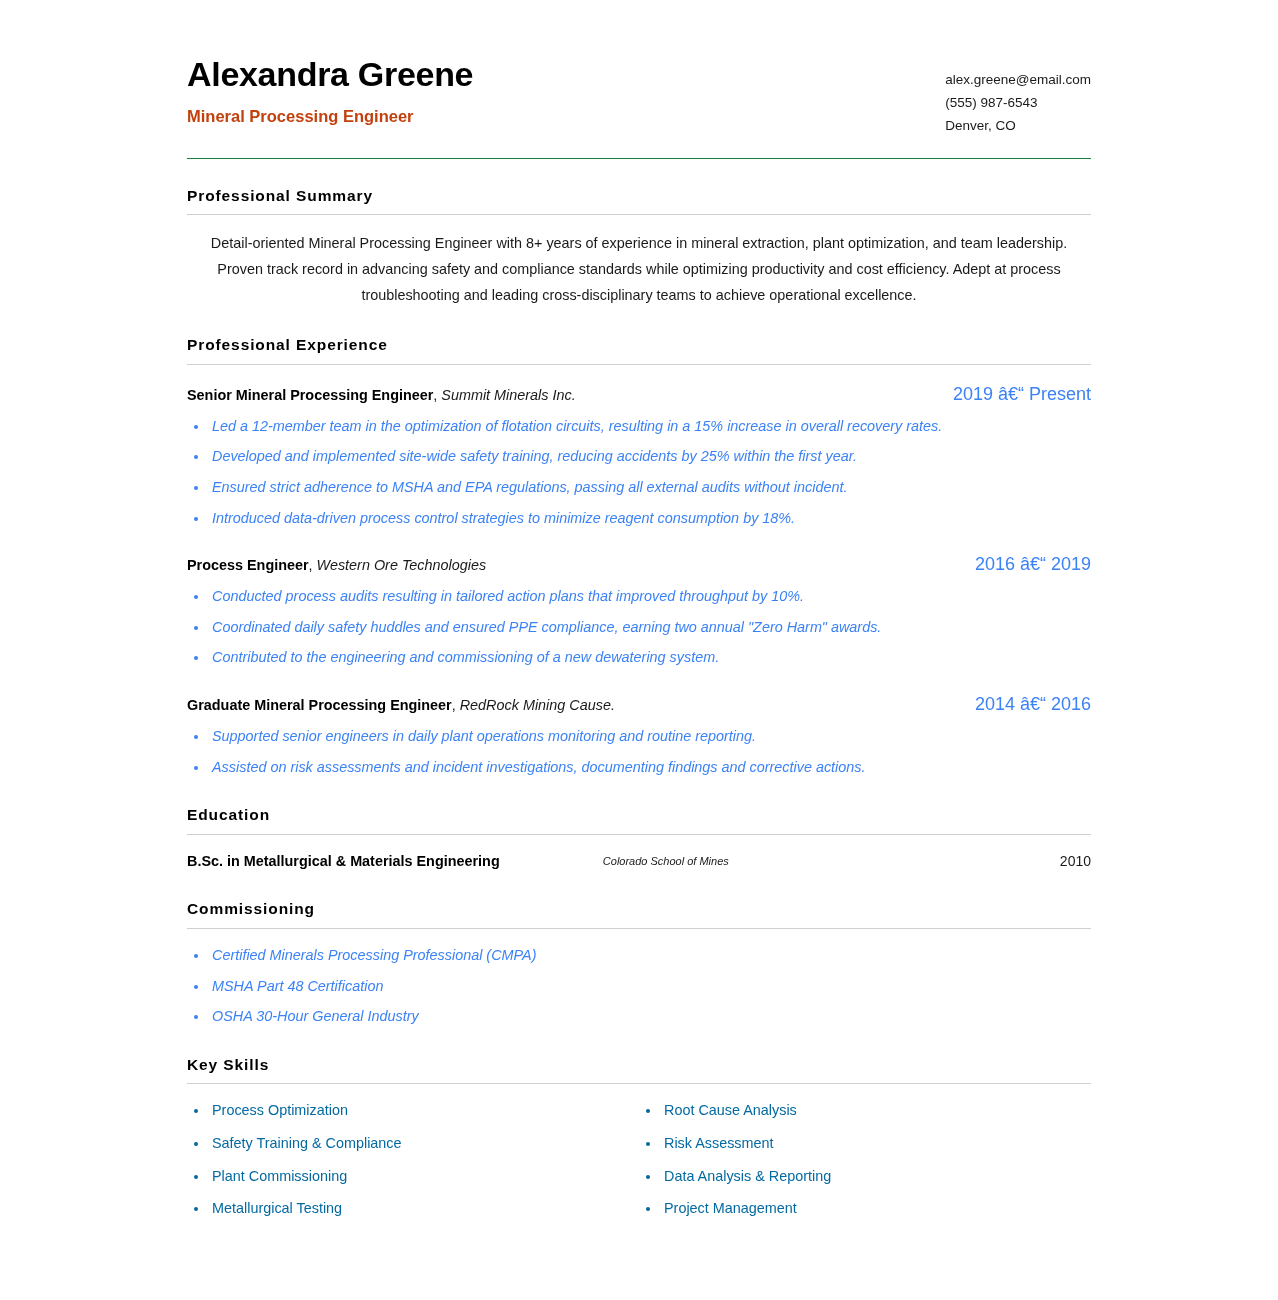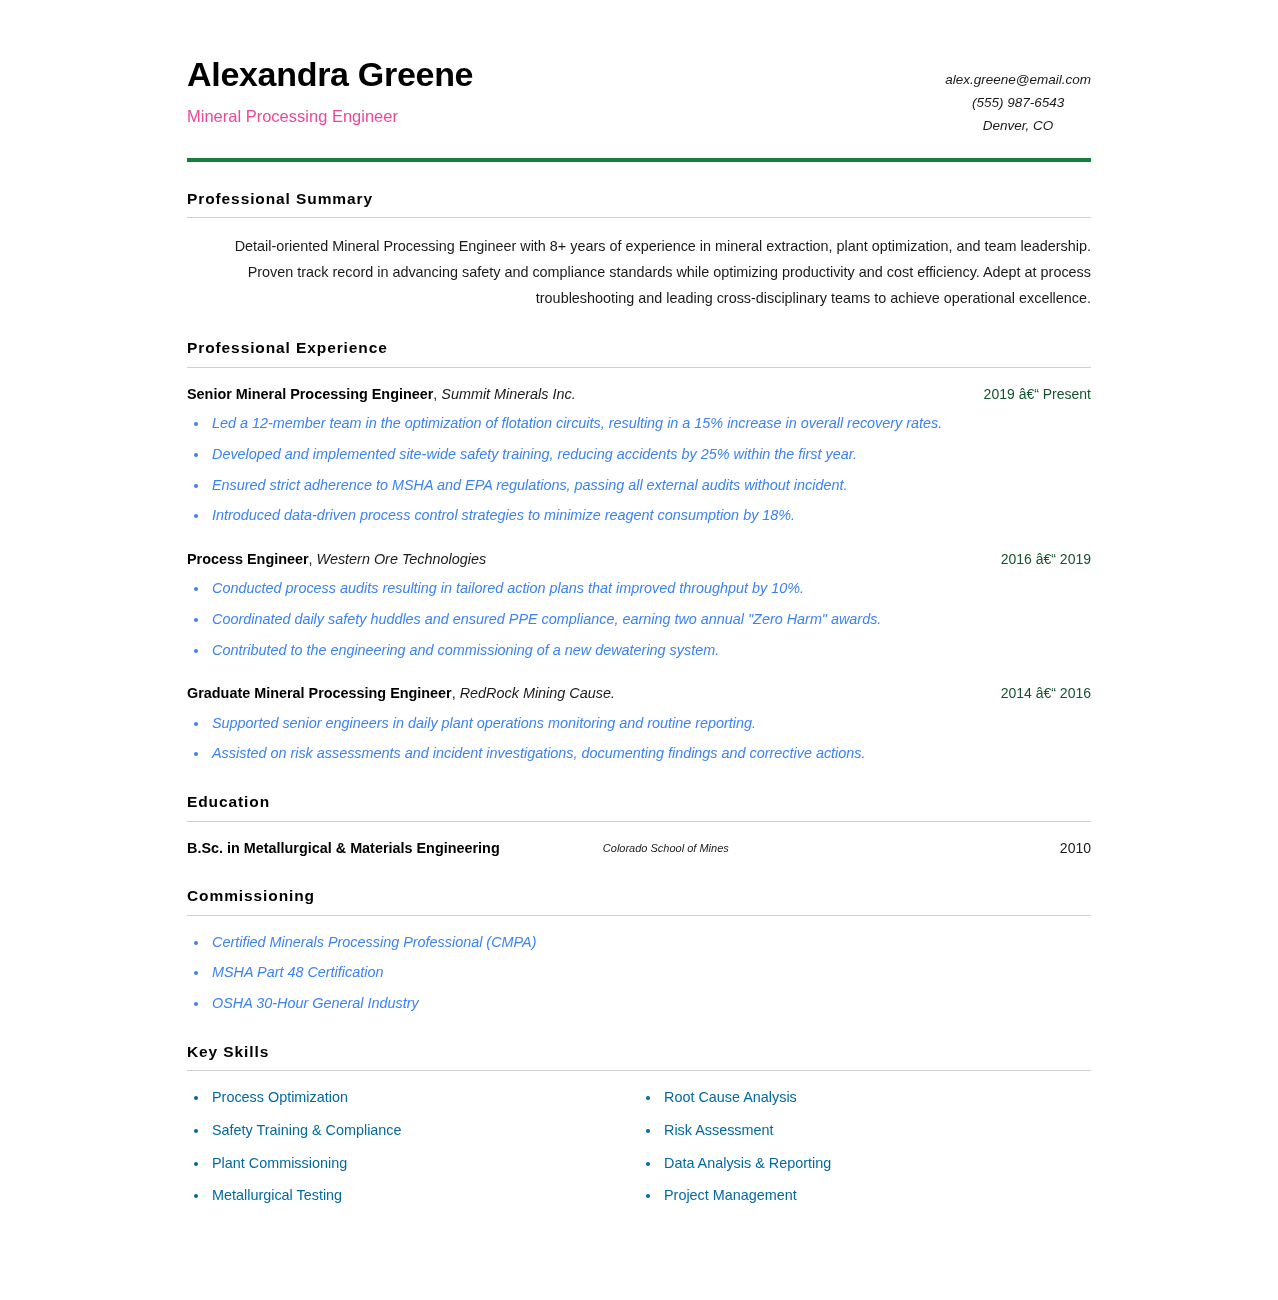--- a/index.html
+++ b/index.html
@@ -20,43 +20,42 @@
     padding: 56px 0 60px 0;
     box-sizing: content-box;
   }
 
   
   .resume-header {
     display: flex;
     align-items: flex-start;
     justify-content: space-between;
     padding-bottom: 20px;
-    border-bottom: 4px solid #15803d;
+    border-bottom: 1px solid #15803d;
   }
   .identity { flex: 1 1 auto; }
   .full-name {
     font-size: 34px;
     font-weight: bold;
     letter-spacing: -0.3px;
     line-height: 1.1;
     margin: 0 0 14px 0;
     color: #000000;
   }
   .job-title {
     font-size: 16.5px;
-    font-weight: normal;
+    font-weight: bold;
     line-height: 1.2;
     margin: 0;
-    color: #ec4899;
+    color: #c2410c;
   }
   .contact-block {
     flex: 0 0 auto;
-    text-align: center;
+    text-align: left;
     padding-top: 12px;
-    font-style: italic;
   }
   .contact-line {
     font-size: 13.5px;
     line-height: 1.72;
     color: #1a1a1a;
     white-space: nowrap;
   }
 
   
   .section { margin-top: 28px; }
@@ -73,21 +72,21 @@
     background: #cfcfcf;
     width: 100%;
     margin-bottom: 16px;
   }
 
   .summary-text {
     font-size: 14.4px;
     line-height: 1.78;
     color: #1a1a1a;
     margin: 0;
-    text-align: right;
+    text-align: center;
   }
 
   
   .job { margin-bottom: 22px; }
   .job:last-child { margin-bottom: 0; }
   .job-line {
     display: flex;
     align-items: baseline;
     justify-content: space-between;
     margin-bottom: 8px;
@@ -96,23 +95,23 @@
     font-size: 14.4px;
     line-height: 1.5;
     color: #1a1a1a;
     flex: 1 1 auto;
     padding-right: 16px;
   }
   .job-role { font-weight: bold; color: #000000; }
   .job-sep { font-weight: normal; }
   .job-company { font-style: italic; }
   .job-dates {
-    font-size: 14px;
-    line-height: 1.5;
-    color: #14532d;
+    font-size: 18px;
+    line-height: 1.5;
+    color: #3b82f6;
     flex: 0 0 auto;
     white-space: nowrap;
   }
 
   ul.bullets {
     list-style: disc;
     margin: 0;
     padding: 0 0 0 22px;
   }
   ul.bullets li {

